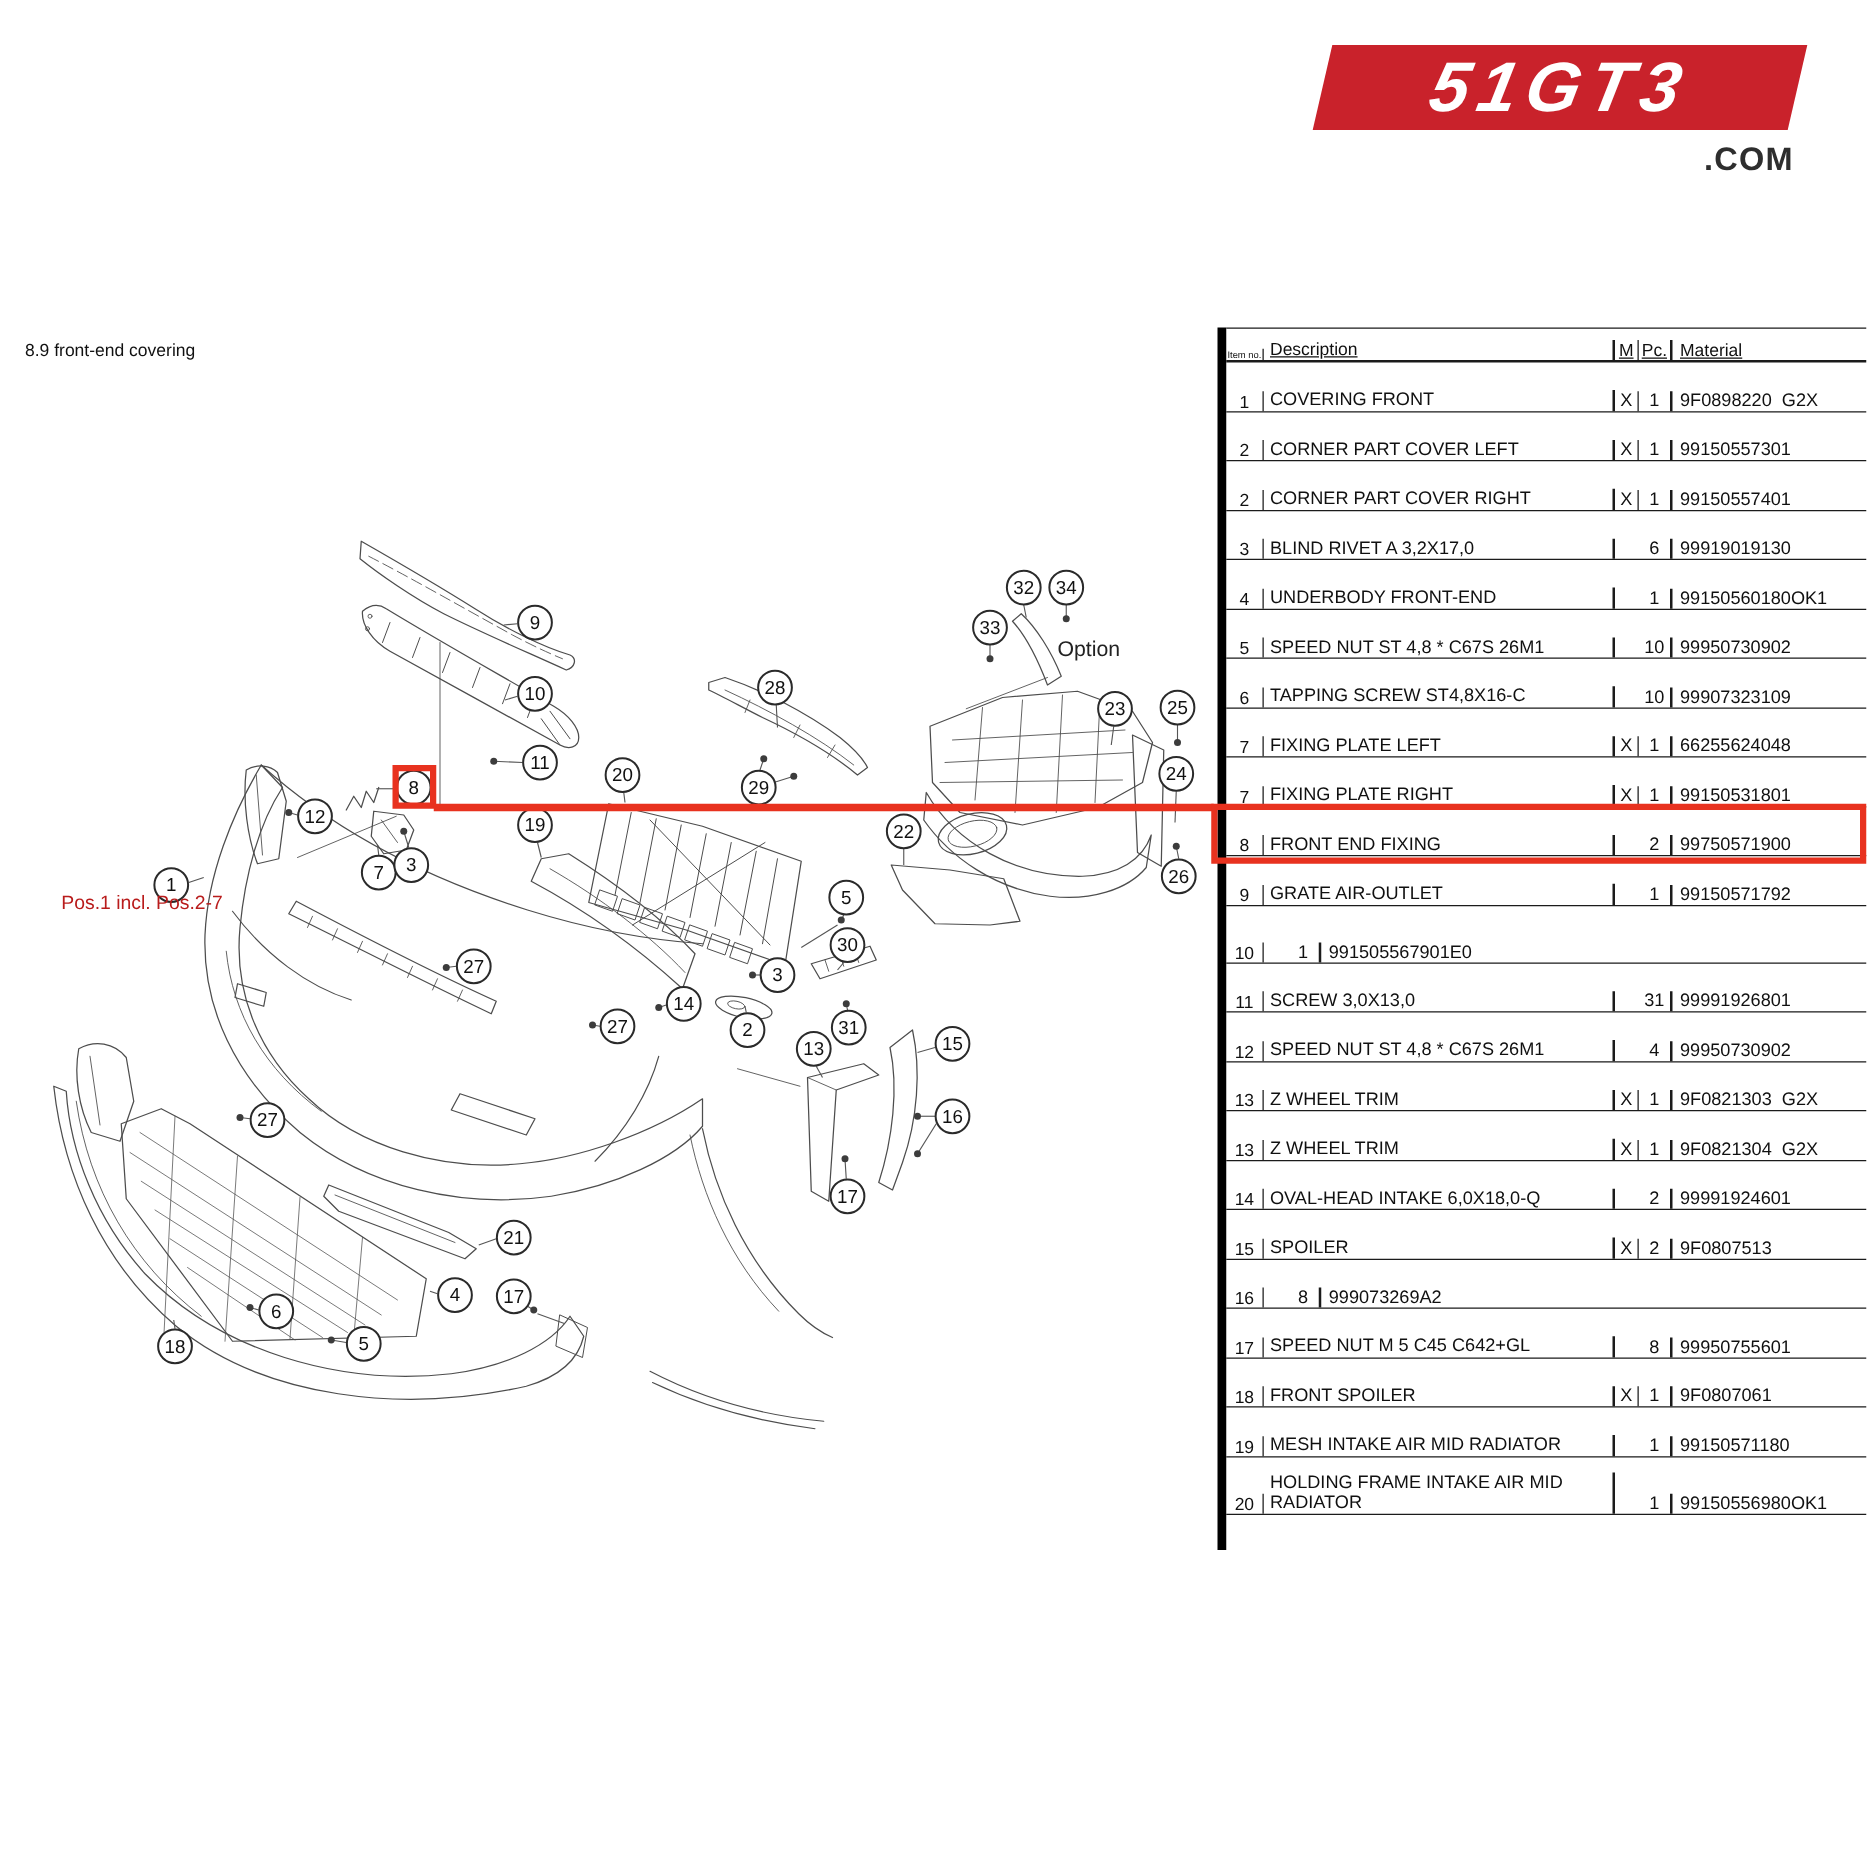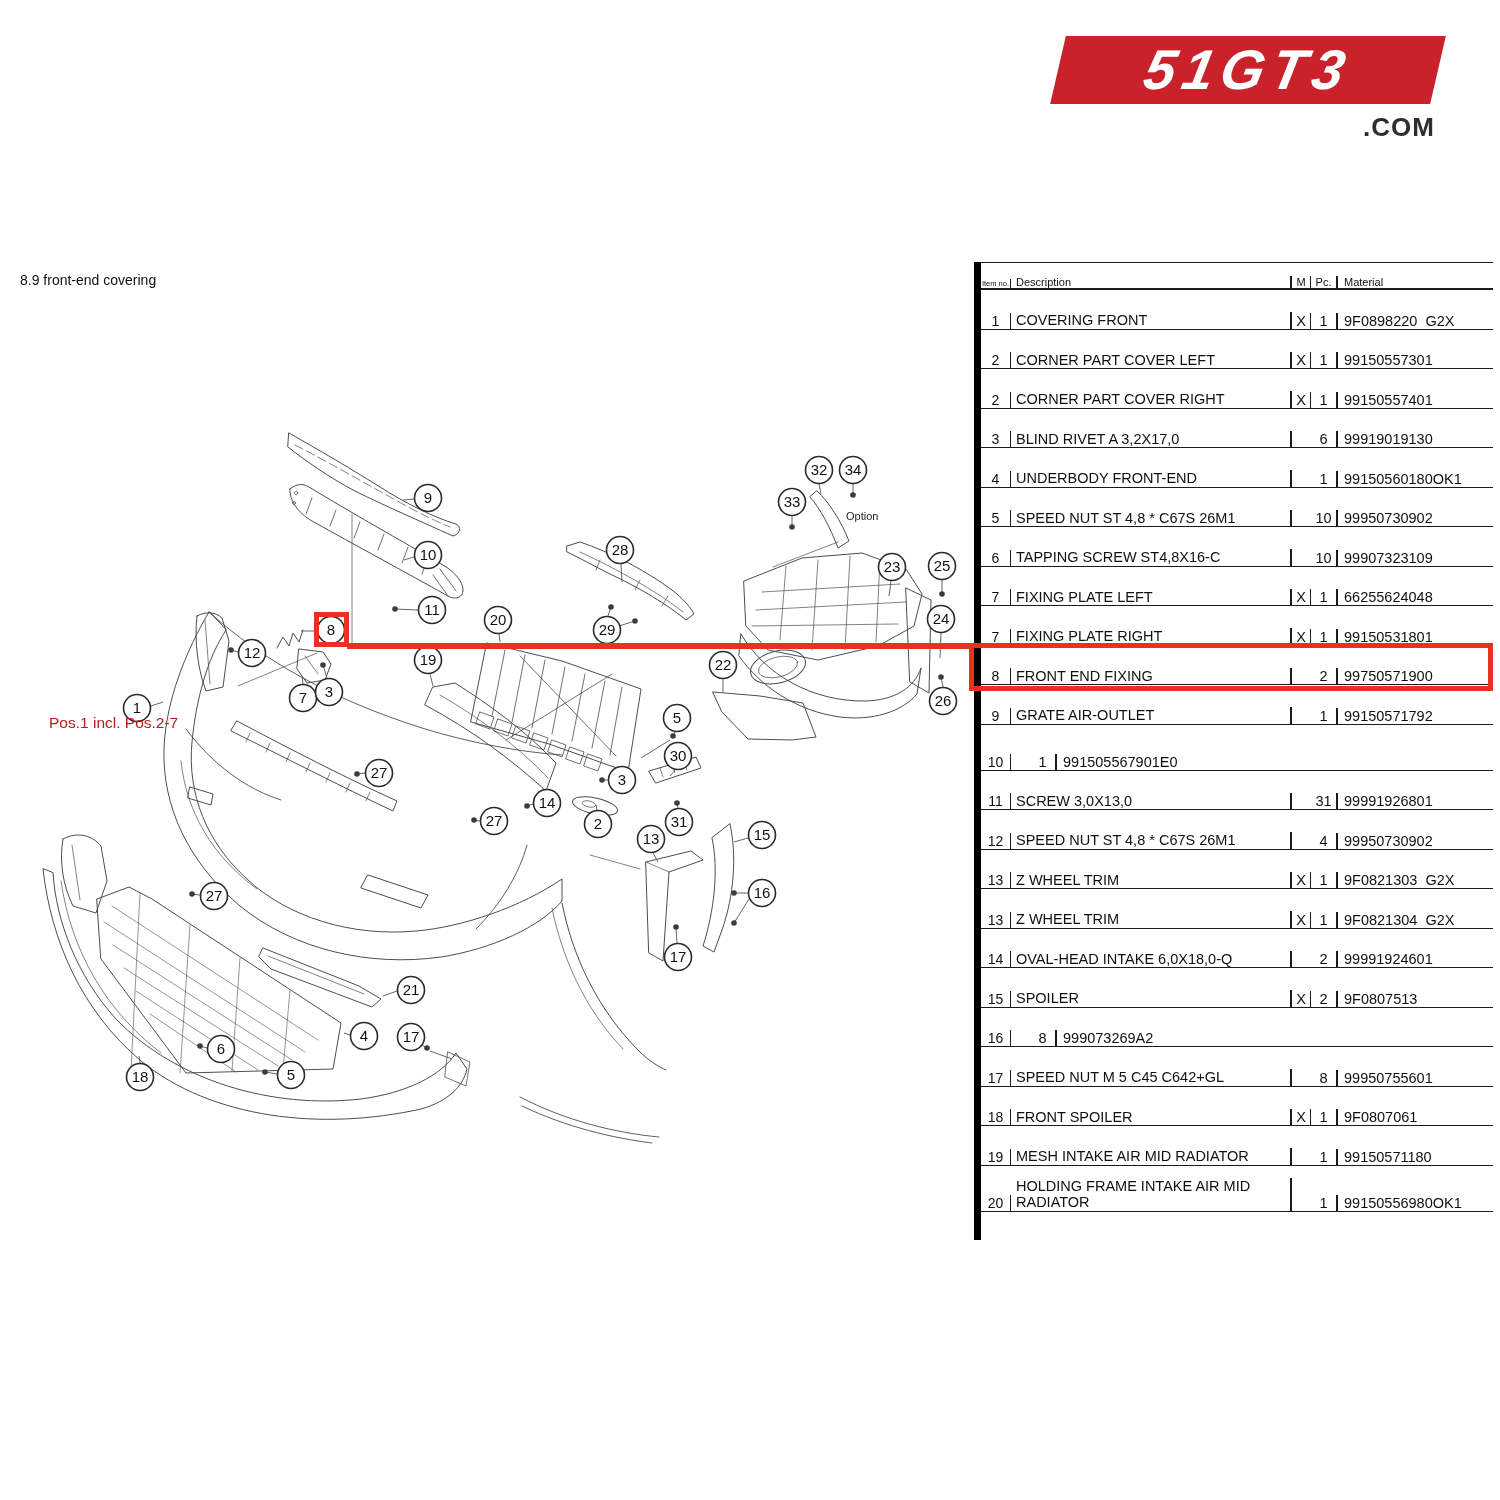--- a/index.html
+++ b/index.html
@@ -12,38 +12,38 @@
   #logo-text { font-size:56px; font-weight:bold; font-style:italic; color:#ffffff;
                letter-spacing:7px; line-height:1; transform:skewX(2deg); }
   #logo-com { position:absolute; left:1340px; top:112px; width:95px; text-align:right;
               font-size:26px; font-weight:bold; color:#2e2e2e; letter-spacing:1px; }
 
   
   #section-title { position:absolute; left:20px; top:272px; font-size:14px; color:#111; }
 
   
   #pos-note { position:absolute; left:49px; top:714px; font-size:15.5px; color:#b91c1c; }
-  #option-label { position:absolute; left:846px; top:510px; font-size:11px; color:#222; }
+  #option-label { position:absolute; left:846px; top:510px; font-size:17px; color:#222; }
 
   
   #diagram { position:absolute; left:0; top:0; width:1500px; height:1500px; }
 
   
   #table-bar { position:absolute; left:974px; top:262px; width:7px; height:978px; background:#000; }
   #parts-table { position:absolute; left:981px; top:262px; width:512px; border-top:1px solid #1b1b1b; }
   .t-row { display:flex; align-items:flex-end; border-bottom:1.5px solid #1b1b1b; }
   .t-head { height:27px; border-bottom:2px solid #1b1b1b; }
   .cell { display:flex; align-items:center; color:#101010; overflow:hidden; }
   .c-item { width:30px; justify-content:center; font-size:14px; border-right:1.5px solid #1b1b1b; }
   .c-desc { width:281px; padding-left:5px; font-size:14.5px; line-height:1.12; border-right:2px solid #1b1b1b; }
   .c-m    { width:19px;  justify-content:center; font-size:14.5px; border-right:1.5px solid #1b1b1b; }
   .c-pc   { width:27px;  justify-content:center; font-size:14.5px; border-right:2px solid #1b1b1b; }
   .c-mat  { width:154px; padding-left:6px; font-size:14.5px; white-space:pre;margin-top:28px; }
   .t-head .c-item { font-size:7.5px; }
-  .t-head .c-desc, .t-head .c-m, .t-head .c-pc, .t-head .c-mat { font-size:11px; }
+  .t-head .c-desc, .t-head .c-m, .t-head .c-pc, .t-head .c-mat { font-size:14px;text-decoration:underline; }
   .t-head .c-m { justify-content:center; }
 
   
   .red-box { position:absolute; border-style:solid; background:transparent; }
   #hl-line { position:absolute; }
 </style>
 </head>
 <body>
 
 <div id="page">

